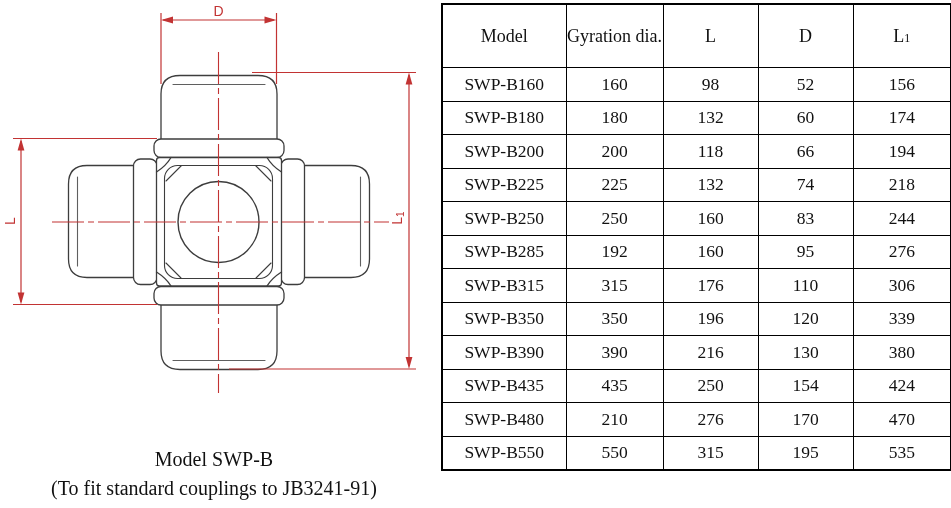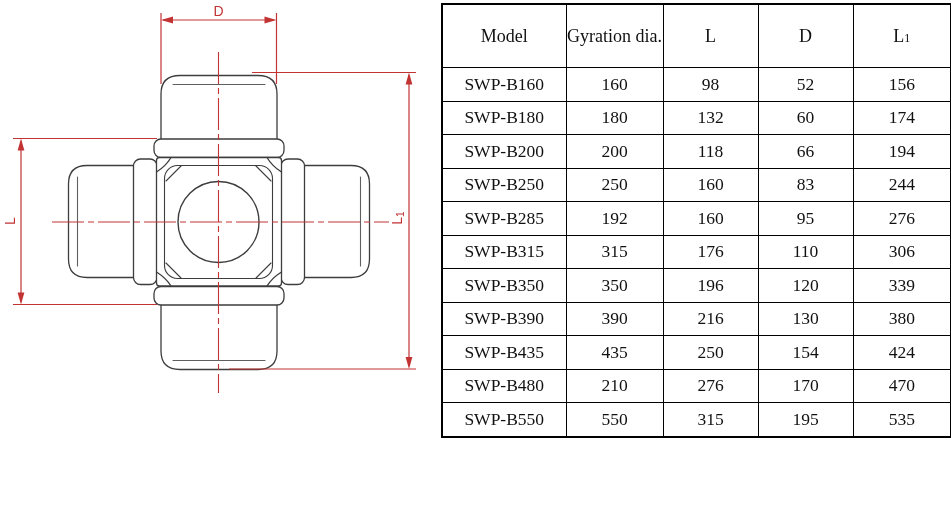--- a/index.html
+++ b/index.html
@@ -106,20 +106,24 @@
     <g stroke="#c23333" stroke-width="1.2" fill="none">
       <line x1="252" y1="72.5" x2="416" y2="72.5"></line>
       <line x1="229" y1="369" x2="416" y2="369"></line>
       <line x1="409" y1="75" x2="409" y2="366"></line>
       <path d="M409,72.5 l-3.4,12 h6.8 Z" fill="#c23333" stroke="none"></path>
       <path d="M409,369 l-3.4,-12 h6.8 Z" fill="#c23333" stroke="none"></path>
     </g>
     <text class="dim-label" text-anchor="middle" x="398" y="222" transform="rotate(-90 398 218)"><tspan>L</tspan><tspan class="dim-label-sub" dy="1.5">1</tspan></text>
   </svg>
 
+  <div id="caption">
+    <div class="cap-line1">Model SWP-B</div>
+    <div class="cap-line2">(To fit standard couplings to JB3241-91)</div>
+  </div>
 
   <div id="spec-table-wrap">
     <table class="spec">
       <colgroup>
         <col style="width:124px">
           <col style="width:97px">
           <col style="width:95px">
         <col style="width:95px">
           <col style="width:98px">
       </colgroup>
@@ -148,20 +152,27 @@
           <td>174</td>
         </tr>
         <tr>
           <td>SWP-B200</td>
           <td>200</td>
           <td>118</td>
           <td>66</td>
           <td>194</td>
         </tr>
         <tr>
+          <td>SWP-B225</td>
+          <td>225</td>
+          <td>132</td>
+          <td>74</td>
+          <td>218</td>
+        </tr>
+        <tr>
           <td>SWP-B250</td>
           <td>250</td>
           <td>160</td>
           <td>83</td>
           <td>244</td>
         </tr>
         <tr>
           <td>SWP-B285</td>
           <td>192</td>
           <td>160</td>

